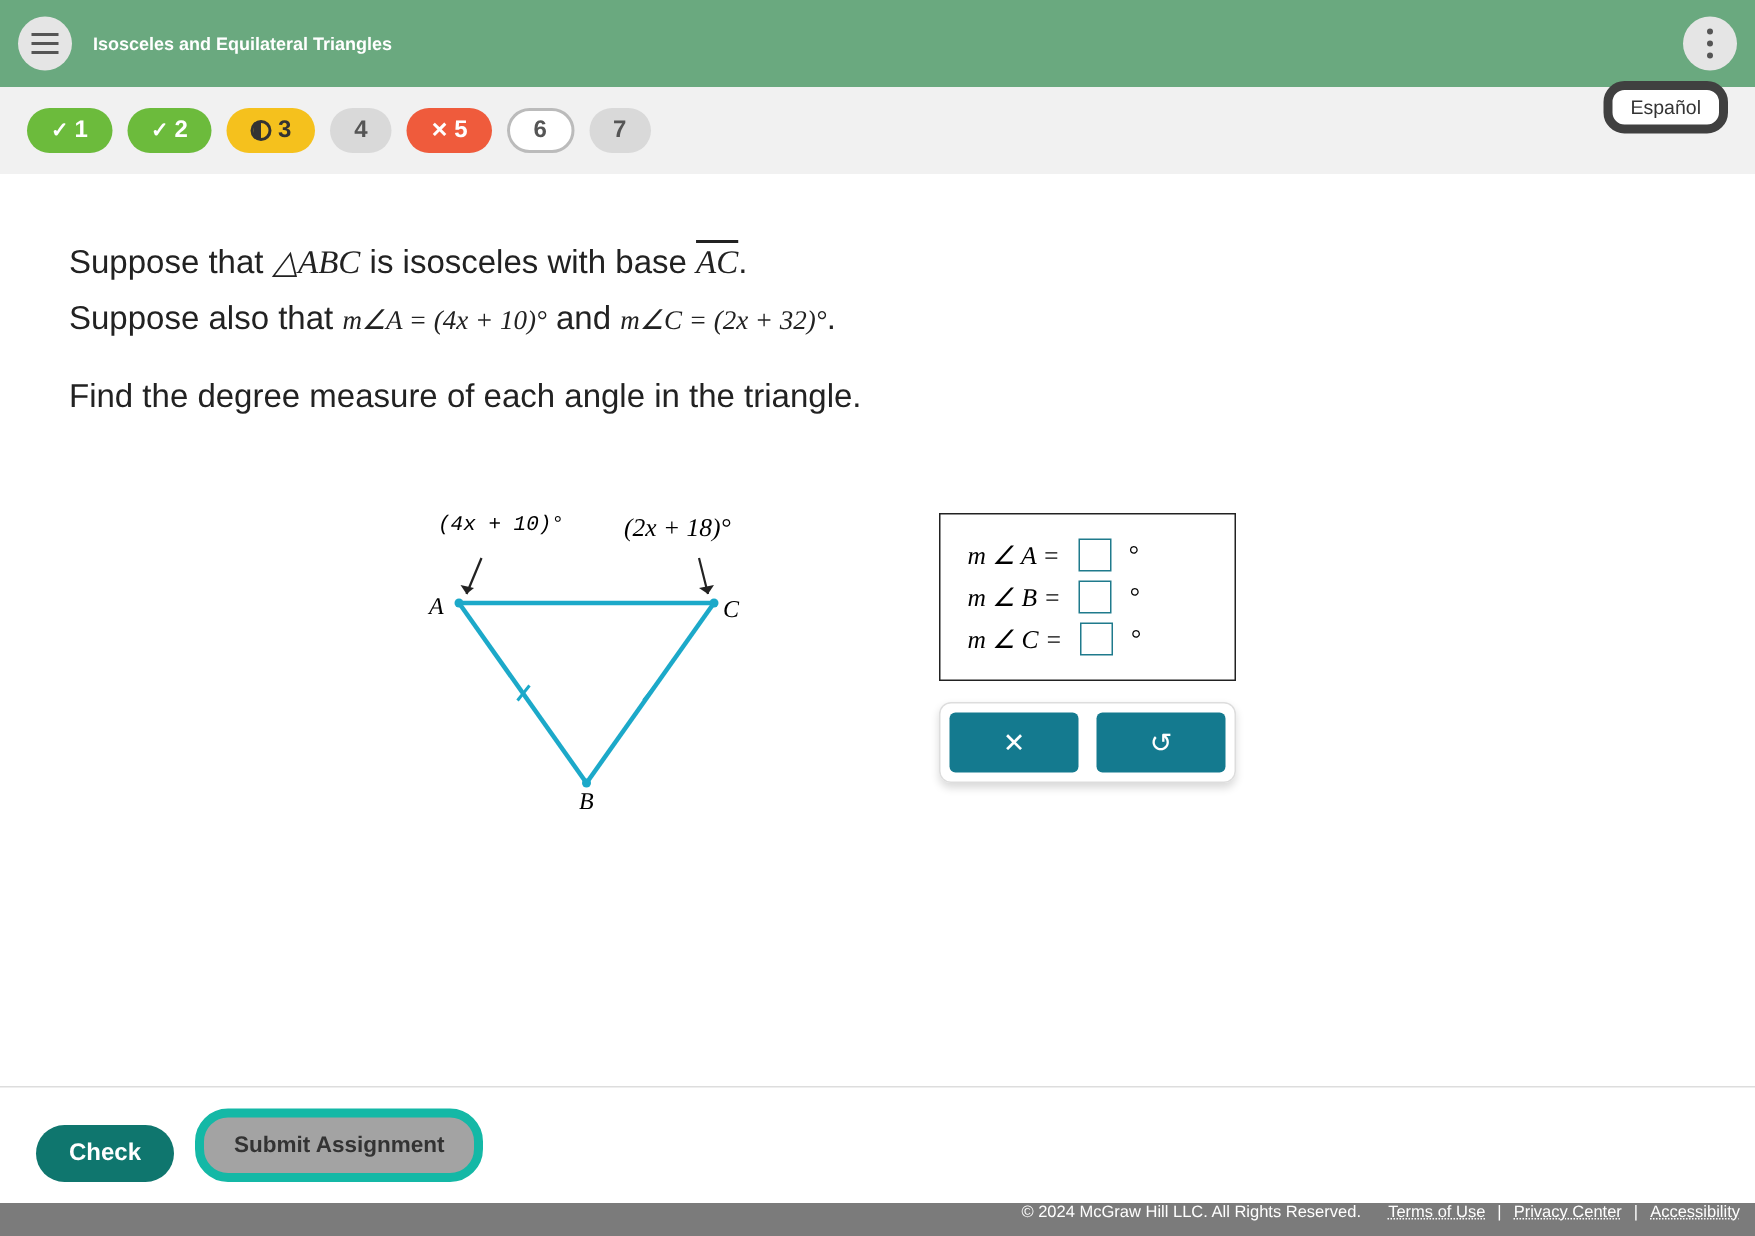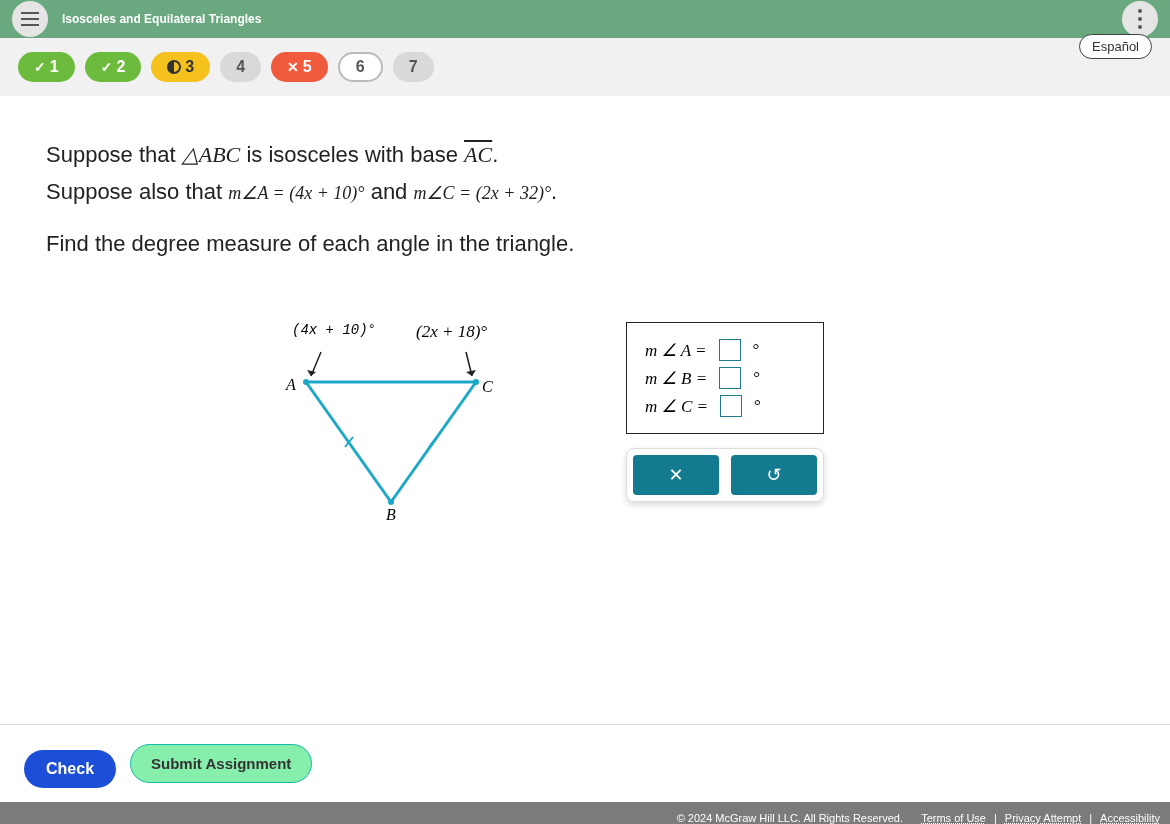--- a/index.html
+++ b/index.html
@@ -1,38 +1,38 @@
 <!DOCTYPE html>
 <html><head>
 <meta charset="utf-8">
 <style>
 * { box-sizing: border-box; margin: 0; padding: 0; }
 body { font-family: Arial, Helvetica, sans-serif; background: #fff; width: 1170px; height: 824px; overflow: hidden; position: relative; }
 
 
-.header { background: #6aa97f; color: #fff; display: flex; align-items: center; padding: 6px 12px; height: 38px; }
+.header { background: #6aa97f; color: #fff; display: flex; align-items: center; padding: 6px 12px; height: 58px; }
 .hamburger { width: 36px; height: 36px; background: #e5e5e5; border-radius: 50%; display: flex; flex-direction: column; justify-content: center; align-items: center; gap: 4px; margin-right: 14px; cursor: pointer; }
 .hamburger span { display: block; width: 18px; height: 2px; background: #555; }
 .header-title1 { font-size: 12px; font-weight: 600; }
 .header-title2 { font-size: 14px; font-weight: 600; }
 .kebab { margin-left: auto; width: 36px; height: 36px; background: #e5e5e5; border-radius: 50%; display: flex; flex-direction: column; justify-content: center; align-items: center; gap: 4px; cursor: pointer; }
 .kebab span { width: 4px; height: 4px; background: #555; border-radius: 50%; }
 
 
 .navbar { background: #f1f1f1; padding: 14px 18px; display: flex; align-items: center; gap: 10px; position: relative; }
 .pill { height: 30px; padding: 0 16px; border-radius: 16px; display: flex; align-items: center; justify-content: center; font-size: 16px; font-weight: 600; color: #fff; cursor: pointer; gap: 4px; }
 .pill.green { background: #6cbb3c; }
 .pill.yellow { background: #f5c11d; color: #333; }
 .pill.gray { background: #d9d9d9; color: #555; }
 .pill.red { background: #ef5b3c; }
 .pill.outline { background: #fff; border: 2px solid #bbb; color: #555; }
 .pill .chk::before { content: "✓"; font-size: 14px; }
 .pill .x::before { content: "✕"; font-size: 14px; }
 .pill .halfcircle { width: 14px; height: 14px; border-radius: 50%; background: linear-gradient(90deg, #333 50%, transparent 50%); border: 2px solid #333; display: inline-block; }
-.espanol { position: absolute; right: 18px; top: -4px; background: #fff; border: 1px solid #404040; border-radius: 14px; padding: 4px 12px; font-size: 13px; color: #333; cursor: pointer; }
+.espanol { position: absolute; right: 18px; top: -4px; background: #fff; border: 6px solid #404040; border-radius: 14px; padding: 4px 12px; font-size: 13px; color: #333; cursor: pointer; }
 
 
 .content { padding: 40px 46px 20px 46px; }
 .prompt { font-size: 22px; line-height: 1.7; color: #222; font-family: "Helvetica Neue", Arial, sans-serif; }
 .prompt .math { font-family: "Times New Roman", serif; font-style: italic; }
 .prompt .overline { text-decoration: overline; }
 .prompt .small { font-size: 18px; }
 
 .work-area { display: flex; margin-top: 60px; gap: 100px; align-items: flex-start; padding-left: 220px;}
 .diagram { position: relative; width: 260px; height: 220px; }
@@ -40,25 +40,25 @@
 .answers-box { border: 1px solid #222; padding: 10px 18px; font-family: "Times New Roman", serif; font-style: italic; font-size: 17px; }
 .ans-row { display: flex; align-items: center; gap: 12px; margin: 6px 0; }
 .ans-input { width: 22px; height: 22px; border: 1px solid #1f7a8c; background: #fff; }
 .deg::after { content: "°"; font-style: normal; }
 
 .btn-row { display: flex; gap: 12px; margin-top: 14px; padding: 6px; border: 1px solid #ddd; border-radius: 8px; box-shadow: 0 3px 6px rgba(0,0,0,0.15); width: fit-content; }
 .ctrl-btn { width: 86px; height: 40px; background: #147a8f; border: none; border-radius: 4px; color: #fff; font-size: 18px; cursor: pointer; display: flex; align-items: center; justify-content: center; }
 
 
 .bottom-bar { position: absolute; bottom: 22px; left: 0; right: 0; border-top: 1px solid #ddd; padding: 14px 24px; display: flex; align-items: center; gap: 14px; background: #fff;}
-.check-btn { background: #1d4ed8; color: #fff; border: none; border-radius: 22px; padding: 10px 22px; font-size: 16px; font-weight: 600; cursor: pointer; margin-top: 11px; }
-.submit-btn { background: #86efac; color: #333; border: 1px solid #14b8a6; border-radius: 22px; padding: 10px 20px; font-size: 15px; font-weight: 600; cursor: pointer; }
+.check-btn { background: #0f766e; color: #fff; border: none; border-radius: 22px; padding: 10px 22px; font-size: 16px; font-weight: 600; cursor: pointer; margin-top: 11px; }
+.submit-btn { background: #a3a3a3; color: #333; border: 6px solid #14b8a6; border-radius: 22px; padding: 10px 20px; font-size: 15px; font-weight: 600; cursor: pointer; }
 
 
-.footer { position: absolute; bottom: 0; left: 0; right: 0; height: 22px; background: #7b7b7b; color: #fff; font-size: 11px; display: flex; align-items: flex-end; justify-content: flex-end; padding: 0 10px; gap: 6px; }
+.footer { position: absolute; bottom: 0; left: 0; right: 0; height: 22px; background: #7b7b7b; color: #fff; font-size: 11px; display: flex; align-items: flex-start; justify-content: flex-end; padding: 0 10px; gap: 6px; }
 .footer a { color: #fff; text-decoration: underline dotted; cursor: pointer; }
 .footer .sep { margin: 0 2px; }
 </style>
 </head>
 <body>
 
 <div class="header">
   <div class="hamburger">
     <span></span>
       <span></span>
@@ -170,15 +170,15 @@
 </div>
 
 <div class="bottom-bar">
   <button class="check-btn">Check</button>
   <button class="submit-btn">Submit Assignment</button>
 </div>
 
 <div class="footer">
   <span>© 2024 McGraw Hill LLC. All Rights Reserved.</span>&nbsp;&nbsp;
   <a>Terms of Use</a><span class="sep">|</span>
-  <a>Privacy Attempt</a><span class="sep">|</span>
+  <a>Privacy Center</a><span class="sep">|</span>
   <a>Accessibility</a>
 </div>
 
 </body></html>

